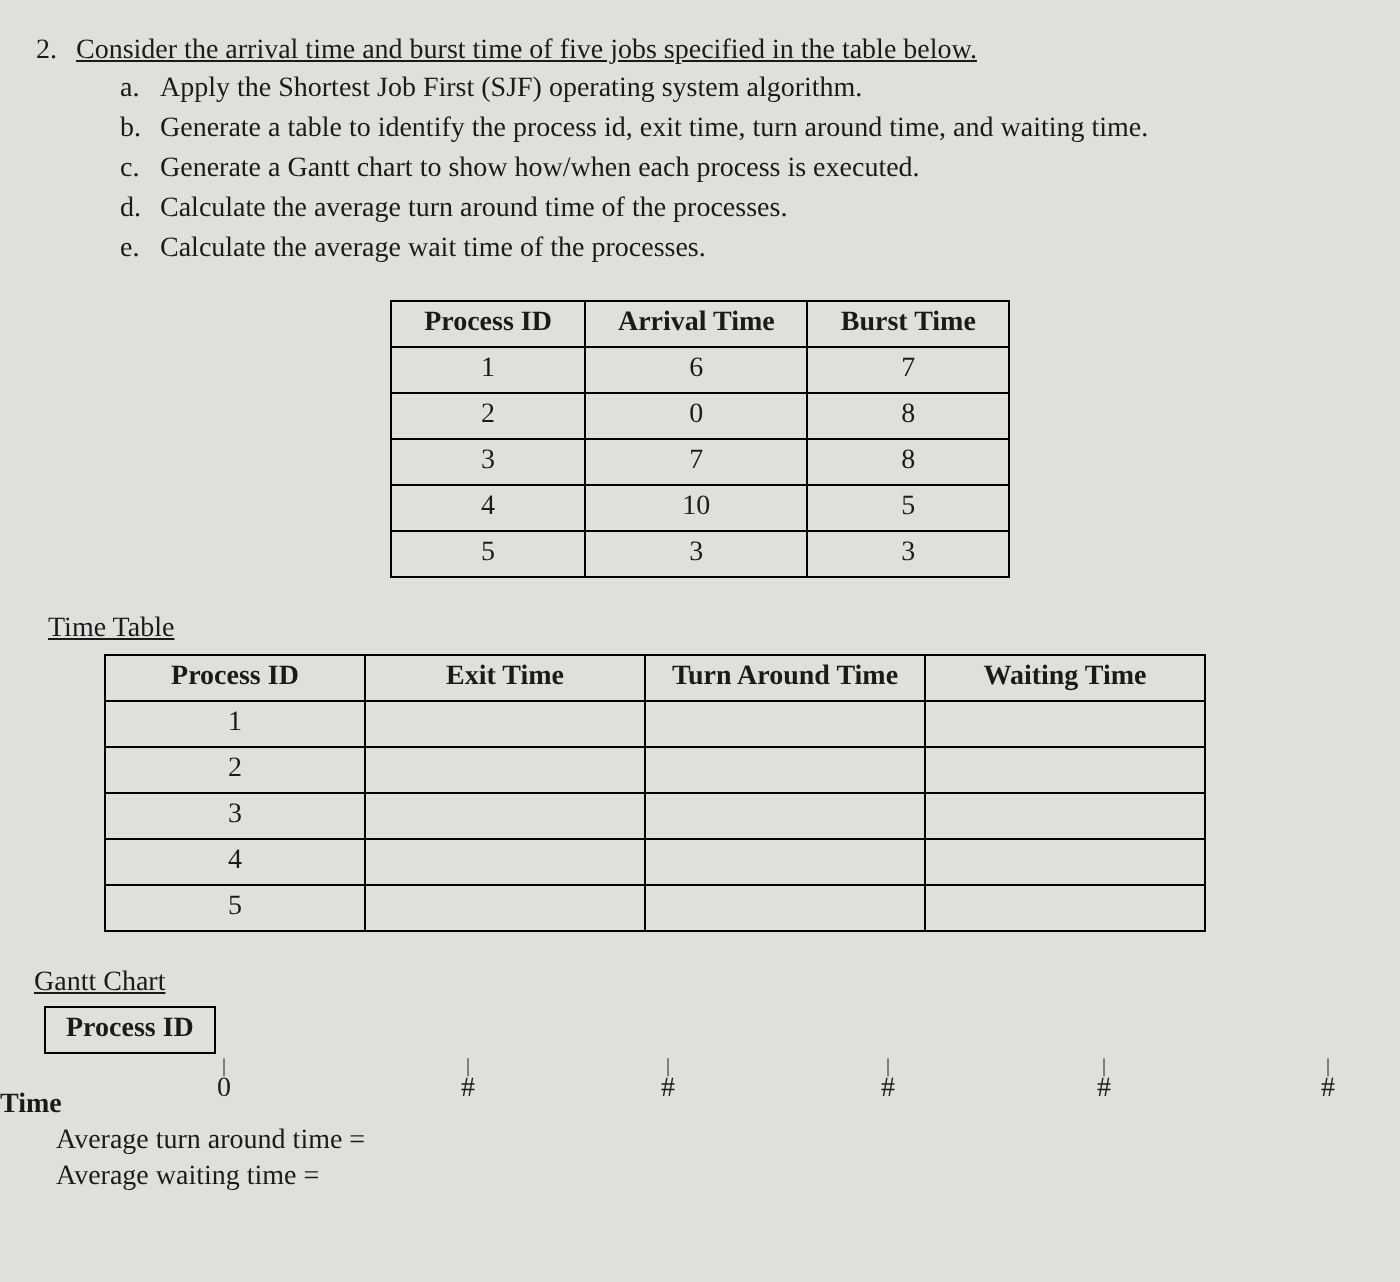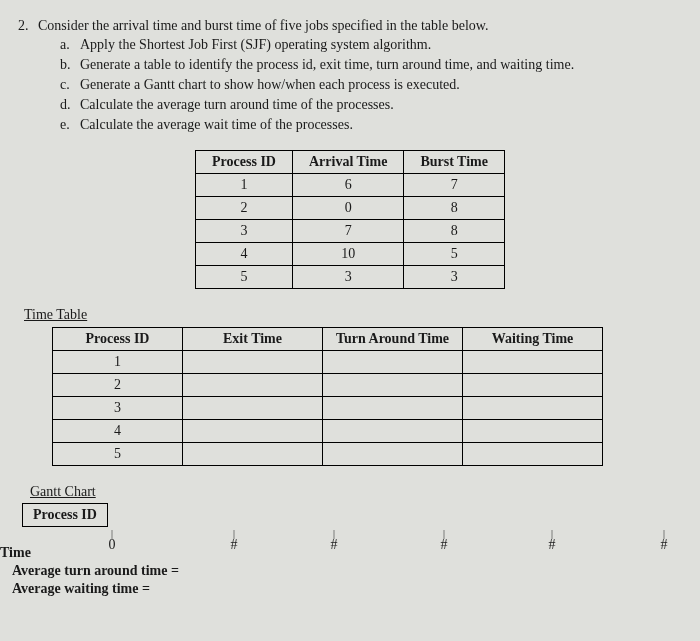--- a/index.html
+++ b/index.html
@@ -15,20 +15,21 @@
     }
     .question-num {
       position: absolute;
       left: 18px;
       top: 18px;
     }
     .question-text {
       margin-left: 38px;
       margin-right: 18px;
       margin-bottom: 2px;
+      text-decoration: underline;
     }
     .sub-list {
       margin-left: 60px;
       margin-right: 18px;
       margin-bottom: 16px;
     }
     .sub-item {
       display: flex;
       margin-bottom: 1px;
       line-height: 1.35;
@@ -69,21 +70,21 @@
       text-align: center;
       font-weight: normal;
       height: 22px;
     }
     .time-table th { font-weight: bold; }
     .tt-pid { width: 130px; }
     .tt-exit { width: 140px; }
     .tt-tat { width: 140px; }
     .tt-wait { width: 140px; }
 
-    .gantt-title { margin-left: 30px; text-decoration: underline; margin-bottom: 3px; }
+    .gantt-title { margin-left: 17px; text-decoration: underline; margin-bottom: 3px; }
     .gantt-wrap { margin-left: 22px; margin-bottom: 4px; }
     .gantt-box {
       display: inline-block;
       border: 1px solid #000;
       padding: 3px 10px;
       font-weight: bold;
     }
     .gantt-line {
       margin-left: 0;
       position: relative;
@@ -97,21 +98,21 @@
     }
     .tick {
       position: absolute;
       top: 0;
       width: 8px;
       text-align: center;
     }
     .tick .mark { font-size: 10px; line-height: 6px; }
     .tick .lbl { }
 
-    .avg { margin-left: 12px; font-weight: bold; margin-top: 10px; }
+    .avg { margin-left: 28px; font-weight: normal; margin-top: 10px; }
   </style>
 </head>
 <body>
 
 <div class="question-num">2.</div>
 <div class="question-text">Consider the arrival time and burst time of five jobs specified in the table below.</div>
 
 <div class="sub-list">
   <div class="sub-item">
     <div class="sub-letter">a.</div>

